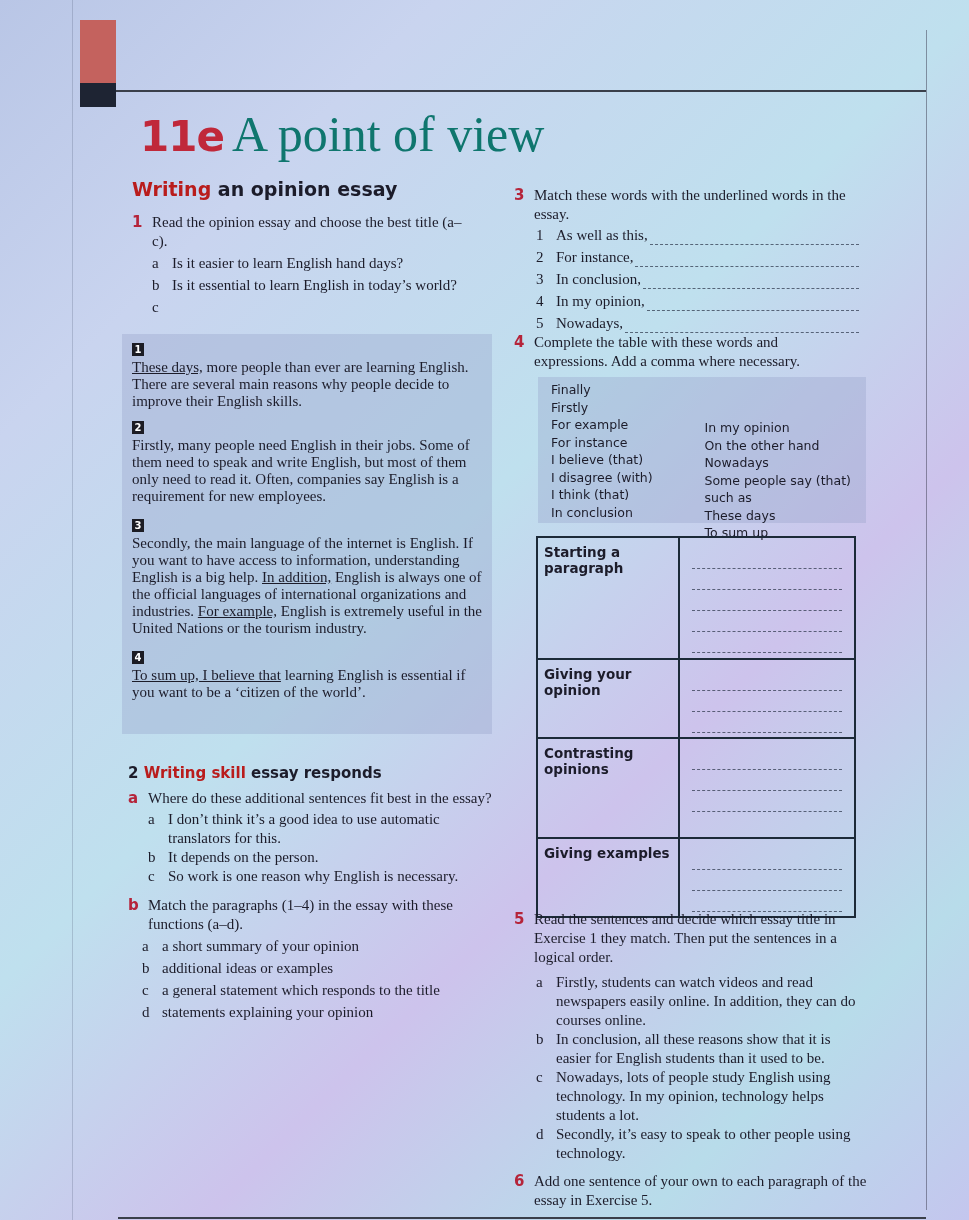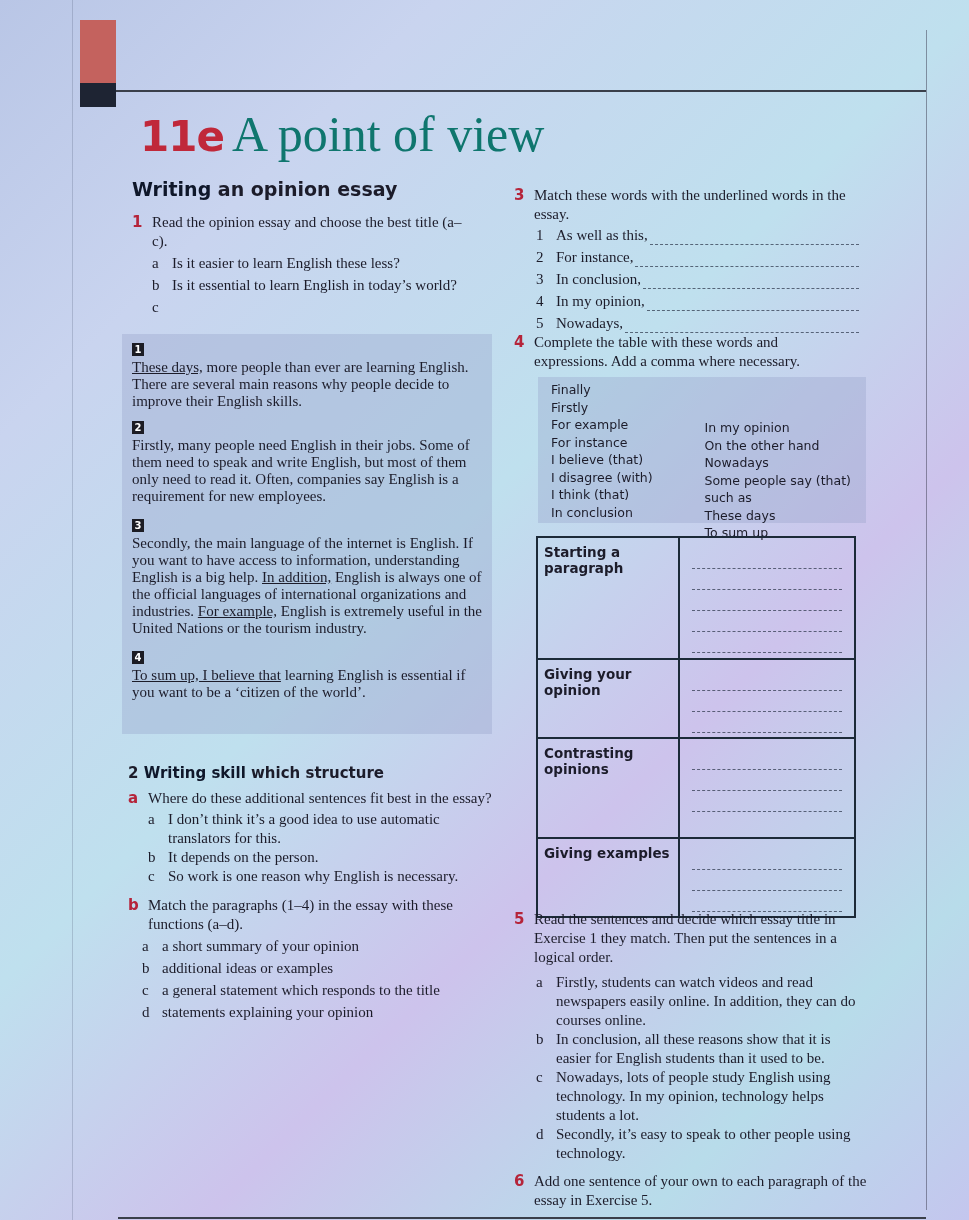--- a/index.html
+++ b/index.html
@@ -11,21 +11,21 @@
     .page-edge { position: absolute; left: 72px; top: 0; width: 1px; height: 1220px; background: rgba(80,90,120,0.25); }
     .right-edge { position: absolute; left: 926px; top: 30px; width: 1px; height: 1180px; background: rgba(60,60,80,0.5); }
     .red-bar { position: absolute; left: 80px; top: 20px; width: 36px; height: 63px; background: #c4625e; }
     .dark-bar { position: absolute; left: 80px; top: 83px; width: 36px; height: 24px; background: #1e2433; }
     .top-rule { position: absolute; left: 116px; top: 90px; width: 810px; height: 2px; background: #3a3f4a; }
     .title { position: absolute; left: 140px; top: 106px; font-size: 46px; line-height: 56px; white-space: nowrap; }
     .title .unit { font-family: "DejaVu Sans", sans-serif; font-weight: bold; color: #c0283a; font-size: 42px; letter-spacing: -1px; }
     .title .name { font-family: "Liberation Serif", serif; color: #0f766e; font-size: 50px; margin-left: 8px; }
     .sans { font-family: "DejaVu Sans", sans-serif; }
     .h2 { position: absolute; left: 132px; top: 178px; font-family: "DejaVu Sans", sans-serif; font-weight: bold; font-size: 19px; }
-    .red { color: #0f172a; }
+    .red { color: #b91c1c; }
     .num { font-family: "DejaVu Sans", sans-serif; font-weight: bold; color: #b5243a; }
     .block { position: absolute; font-family: "Liberation Serif", serif; font-size: 15px; line-height: 19px; }
     .item { display: flex; }
     .item .lbl { width: 20px; flex: none; }
     .essay { position: absolute; left: 122px; top: 334px; width: 370px; height: 400px; background: rgba(150,160,200,0.35); padding: 4px 10px; box-sizing: border-box; }
     .essay .pnum { display: inline-block; width: 12px; height: 13px; background: #1c1c24; color: #fff; font-family: "DejaVu Sans", sans-serif; font-weight: bold; font-size: 10px; line-height: 13px; text-align: center; margin-top: 4px; }
     .essay p { margin: 2px 0 6px 0; font-family: "Liberation Serif", serif; font-size: 15px; line-height: 17px; }
     .u { text-decoration: underline; }
     .wordbox { position: absolute; left: 538px; top: 377px; width: 328px; height: 146px; background: rgba(150,160,200,0.35); font-family: "DejaVu Sans", sans-serif; font-size: 12.5px; line-height: 17.5px; display: flex; padding: 4px 4px 0 13px; box-sizing: border-box; }
     .wordbox .col { width: 160px; }
@@ -54,21 +54,21 @@
 </div>
 
 <div class="block" style="left:132px; top:213px; width:370px;">
   <div class="item">
     <span class="lbl num">1</span>
     <span style="width:310px;">Read the opinion essay and choose the best title (a–c).</span>
   </div>
   <div style="padding-left:20px; margin-top:3px;">
     <div class="item" style="margin-bottom:3px;">
         <span class="lbl">a</span>
-        <span>Is it easier to learn English these less?</span>
+        <span>Is it easier to learn English hand days?</span>
       </div>
     <div class="item" style="margin-bottom:3px;">
         <span class="lbl">b</span>
         <span>Is it essential to learn English in today’s world?</span>
       </div>
     <div class="item">
         <span class="lbl">c</span>
       </div>
   </div>
 </div>
@@ -80,21 +80,21 @@
   <p>Firstly, many people need English in their jobs. Some of them need to speak and write English, but most of them only need to read it. Often, companies say English is a requirement for new employees.</p>
   <span class="pnum" style="margin-top:8px;">3</span>
   <p><span>Secondly, the main language of the internet is English. If you want to have access to information, understanding English is a big help. </span><span class="u">In addition,</span><span> English is always one of the official languages of international organizations and industries. </span><span class="u">For example,</span><span> English is extremely useful in the United Nations or the tourism industry.</span></p>
   <span class="pnum" style="margin-top:8px;">4</span>
   <p><span class="u">To sum up, I believe that</span><span> learning English is essential if you want to be a ‘citizen of the world’.</span></p>
 </div>
 
 <div class="block" style="left:128px; top:764px; width:370px;">
   <div class="sans" style="font-weight:bold; font-size:15px; margin-bottom:6px;">
     <span class="num" style="color:#1c1c2a;">2</span>
-    <span class="red">Writing skill</span><span> which structure</span>
+    <span class="red">Writing skill</span><span> essay responds</span>
   </div>
   <div class="item">
     <span class="lbl num">a</span>
     <span style="width:345px;">Where do these additional sentences fit best in the essay?</span>
   </div>
   <div style="padding-left:20px; margin-top:2px;">
     <div class="item" style="width:330px;">
         <span class="lbl">a</span>
         <span>I don’t think it’s a good idea to use automatic translators for this.</span>
       </div>

